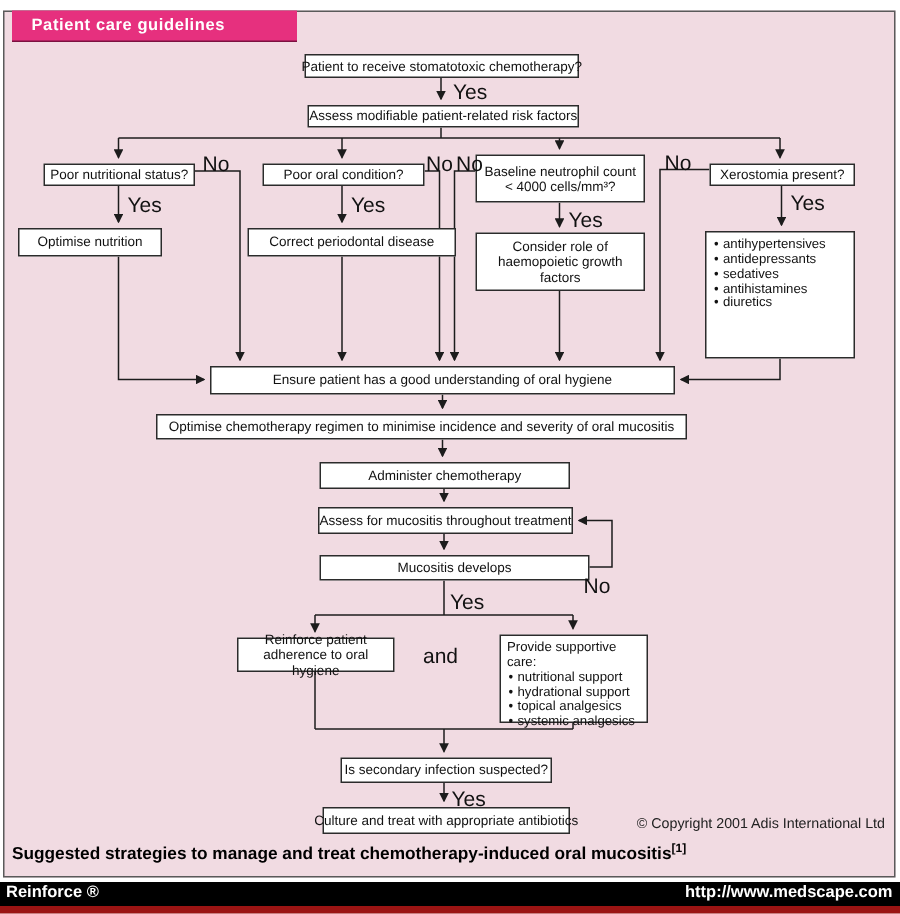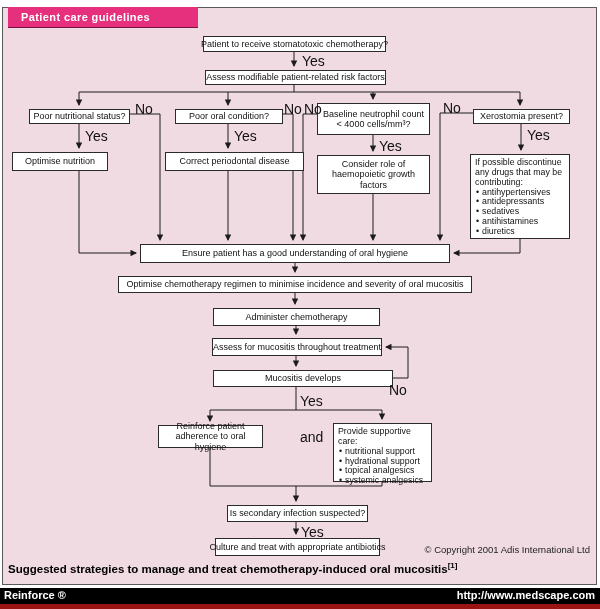--- a/index.html
+++ b/index.html
@@ -101,32 +101,31 @@
 <div class="box nowrap" style="left:29px; top:109px; width:101px; height:15px;">Poor nutritional status?</div>
 <div class="box nowrap" style="left:175px; top:109px; width:108px; height:15px;">Poor oral condition?</div>
 <div class="box" style="left:317px; top:103px; width:113px; height:32px;">Baseline neutrophil count &lt; 4000 cells/mm³?</div>
 <div class="box nowrap" style="left:473px; top:109px; width:97px; height:15px;">Xerostomia present?</div>
 
 <div class="box nowrap" style="left:12px; top:152px; width:96px; height:19px;">Optimise nutrition</div>
 <div class="box nowrap" style="left:165px; top:152px; width:139px; height:19px;">Correct periodontal disease</div>
 <div class="box" style="left:317px; top:155px; width:113px; height:39px;">Consider role of haemopoietic growth factors</div>
 
 <div class="box listbox" style="left:470px; top:154px; width:100px; height:85px;">
-  <div>If possible discontinue any drugs that may be contributing:</div>
   <ul>
     <li>antihypertensives</li>
     <li>antidepressants</li>
     <li>sedatives</li>
     <li>antihistamines</li>
     <li>diuretics</li>
   </ul>
 </div>
 
 <div class="box nowrap" style="left:140px; top:244px; width:310px; height:19px;">Ensure patient has a good understanding of oral hygiene</div>
-<div class="box nowrap" style="left:118px; top:276px; width:354px; height:17px;">Optimise chemotherapy regimen to minimise incidence and severity of oral mucositis</div>
+<div class="box nowrap" style="left:104px; top:276px; width:354px; height:17px;">Optimise chemotherapy regimen to minimise incidence and severity of oral mucositis</div>
 <div class="box nowrap" style="left:213px; top:308px; width:167px; height:18px;">Administer chemotherapy</div>
 <div class="box nowrap" style="left:212px; top:338px; width:170px; height:18px;">Assess for mucositis throughout treatment</div>
 <div class="box nowrap" style="left:213px; top:370px; width:180px; height:17px;">Mucositis develops</div>
 
 <div class="box" style="left:158px; top:425px; width:105px; height:23px;">Reinforce patient adherence to oral hygiene</div>
 <div class="box listbox" style="left:333px; top:423px; width:99px; height:59px;">
   <div>Provide supportive care:</div>
   <ul>
     <li>nutritional support</li>
     <li>hydrational support</li>
@@ -145,21 +144,21 @@
 <span class="lbl" style="left:527px; top:127px;">Yes</span>
 <span class="lbl" style="left:300px; top:393px;">Yes</span>
 <span class="lbl" style="left:301px; top:524px;">Yes</span>
 
 <span class="lbl" style="left:135px; top:101px;">No</span>
 <span class="lbl" style="left:284px; top:101px;">No</span>
 <span class="lbl" style="left:304px; top:101px;">No</span>
 <span class="lbl" style="left:443px; top:100px;">No</span>
 <span class="lbl" style="left:389px; top:382px;">No</span>
 
-<span class="lbl" style="left:300px; top:429px;">and</span>
+<span class="lbl" style="left:282px; top:429px;">and</span>
 
 <div class="copyright">© Copyright 2001 Adis International Ltd</div>
 
 <div class="caption"><span>Suggested strategies to manage and treat chemotherapy-induced oral mucositis</span><sup>[1]</sup></div>
 
 <div class="statusbar">
   <span class="sb-left">Reinforce ®</span>
   <span class="sb-right">http://www.medscape.com</span>
 </div>
 <div class="stripe"></div>

